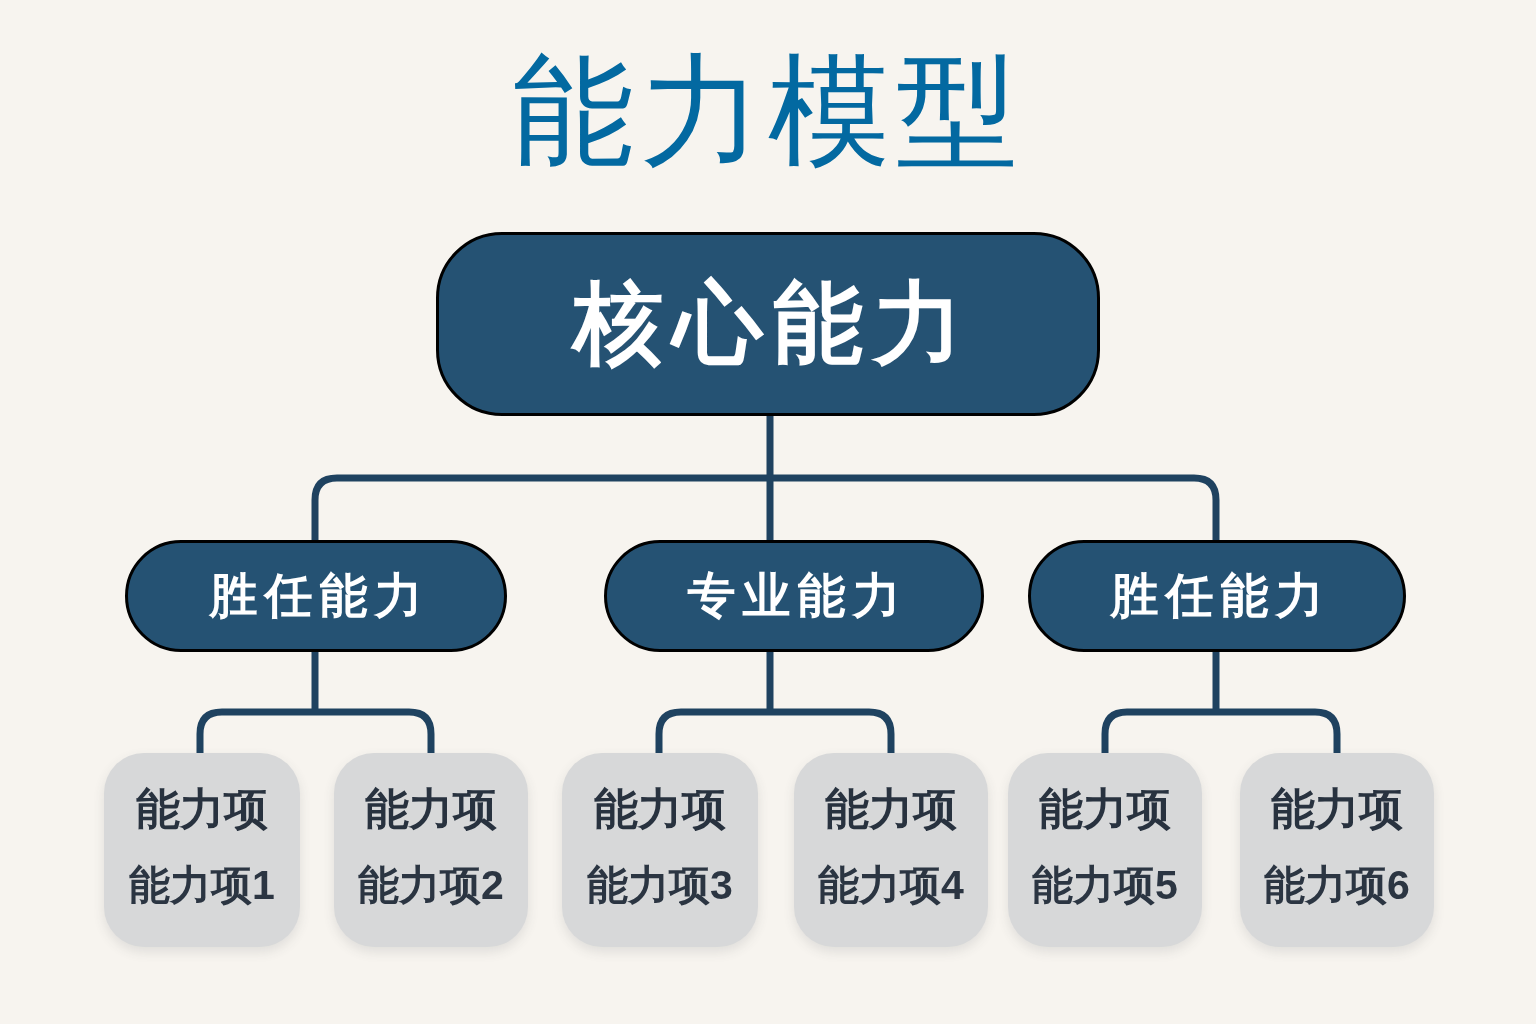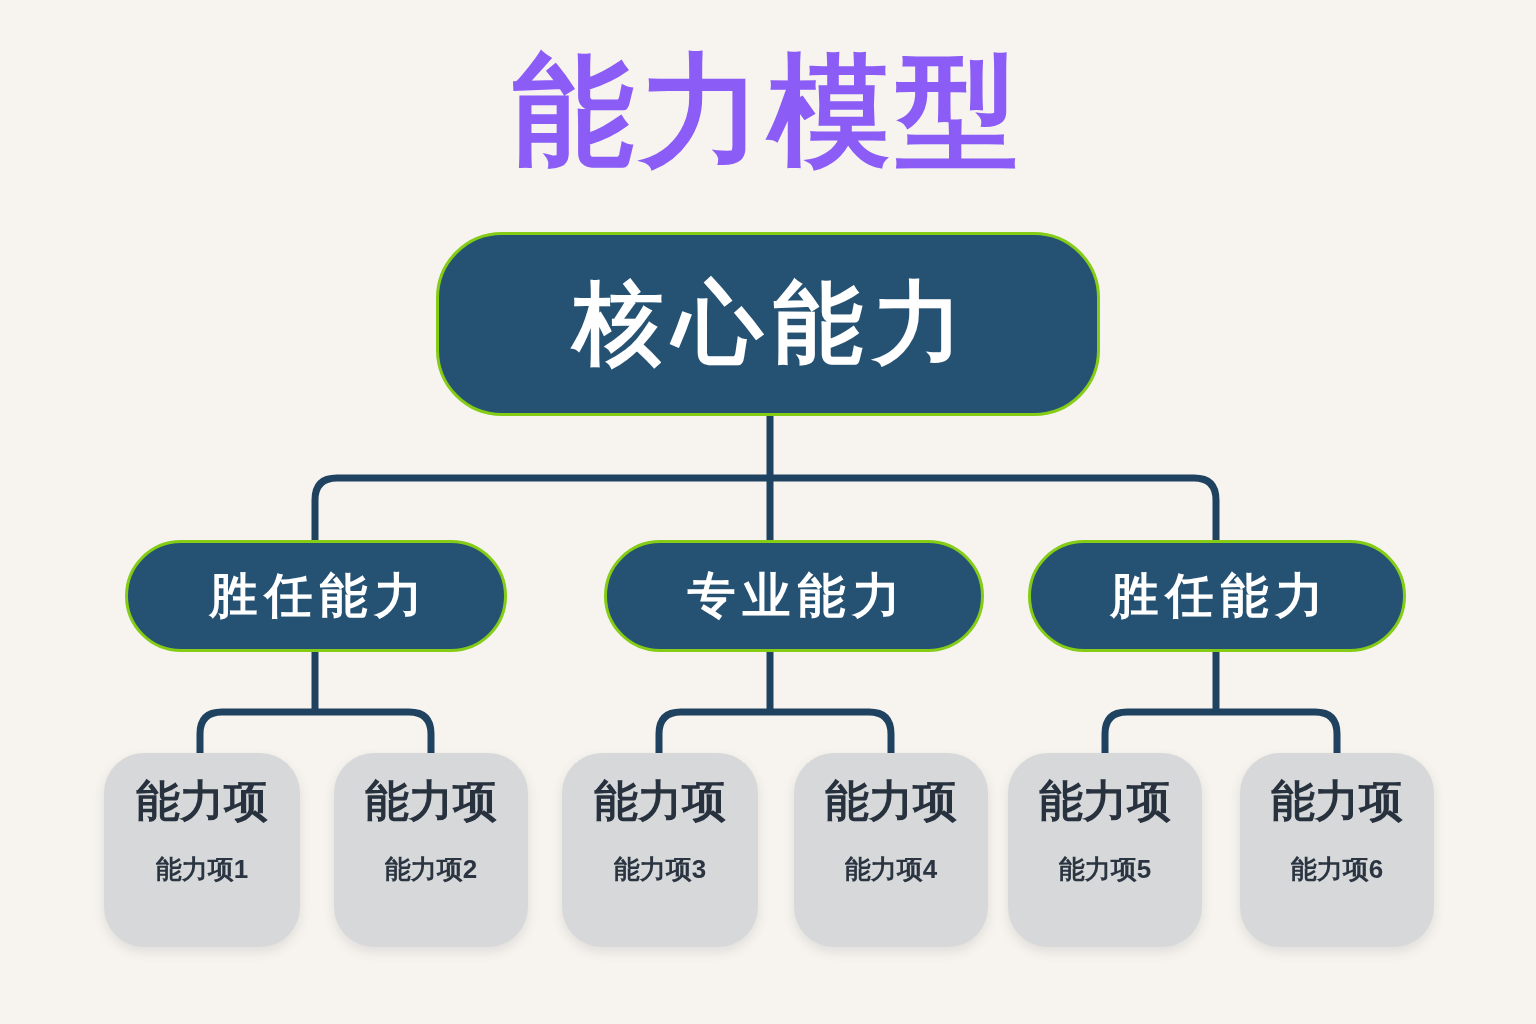--- a/index.html
+++ b/index.html
@@ -15,37 +15,37 @@
     overflow: hidden;
   }
   .title {
     position: absolute;
     left: 0;
     top: 38px;
     width: 1536px;
     text-align: center;
     font-size: 122px;
     line-height: 1.2;
-    font-weight: 700;
+    font-weight: 400;
     letter-spacing: 6px;
-    color: #8b5cf6;
+    color: #0369a1;
   }
   .connectors {
     position: absolute;
     left: 0;
     top: 0;
     width: 1536px;
     height: 1024px;
     z-index: 1;
   }
   .node {
     position: absolute;
     z-index: 2;
     background: #255273;
-    border: 3px solid #84cc16;
+    border: 3px solid #000000;
     box-sizing: border-box;
     display: flex;
     align-items: center;
     justify-content: center;
     color: #FFFFFF;
     font-weight: 800;
   }
   .root-node {
     left: 436px;
     top: 232px;
@@ -73,31 +73,31 @@
     top: 753px;
     height: 194px;
     border-radius: 40px;
     background: #D7D8D9;
     box-shadow: 0 5px 12px rgba(60,65,75,0.12);
     box-sizing: border-box;
     display: flex;
     flex-direction: column;
     align-items: center;
     justify-content: flex-start;
-    padding-top: 24px;
+    padding-top: 32px;
   }
   .leaf-heading {
     font-size: 44px;
     font-weight: 800;
     color: #28323F;
     line-height: 1.1;
   }
   .leaf-value {
     margin-top: 30px;
-    font-size: 26px;
+    font-size: 41px;
     font-weight: 600;
     color: #2B3542;
     line-height: 1.1;
   }
   .leaf-1 { left: 104px;  width: 196px; }
   .leaf-2 { left: 334px;  width: 194px; }
   .leaf-3 { left: 562px;  width: 196px; }
   .leaf-4 { left: 794px;  width: 194px; }
   .leaf-5 { left: 1008px; width: 194px; }
   .leaf-6 { left: 1240px; width: 194px; }

